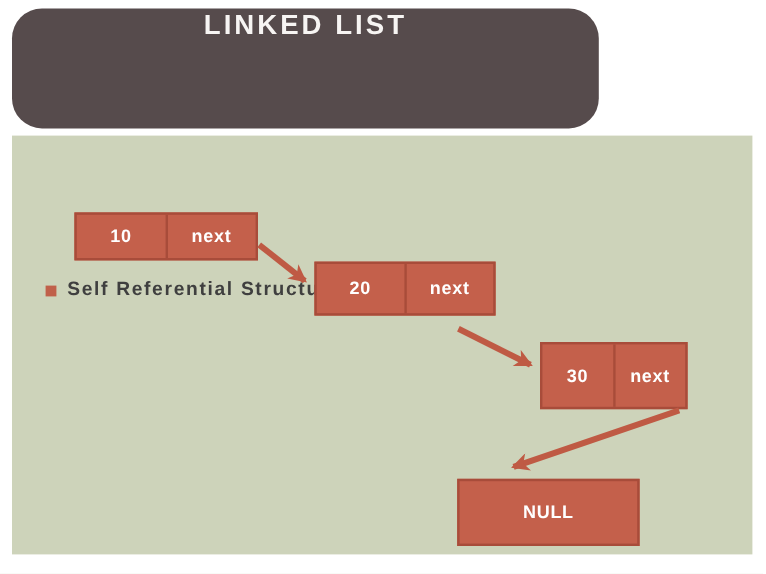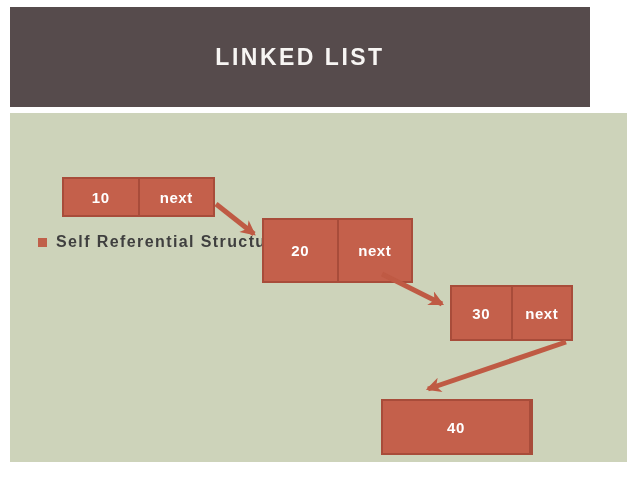--- a/index.html
+++ b/index.html
@@ -9,23 +9,23 @@
     --node-text:#ffffff;
   }
   *{margin:0;padding:0;box-sizing:border-box;}
   html,body{background:var(--page-bg);}
   body{font-family:"Liberation Sans","DejaVu Sans",sans-serif;}
   .canvas{
     position:relative;width:638px;height:478px;background:var(--page-bg);
     overflow:hidden;
   }
   .titlebar{
-    position:absolute;left:10px;top:7px;width:580px;height:100px;
+    position:absolute;left:10px;top:7px;width:489px;height:100px;
     background:var(--header-bg);
-    display:flex;align-items:center;justify-content:center;
+    display:flex;align-items:flex-start;justify-content:center;border-radius:25px;
   }
   .titlebar h1{
     color:var(--title-text);font-size:23px;font-weight:bold;
     letter-spacing:2.5px;white-space:nowrap;
   }
   .body{
     position:absolute;left:10px;top:113px;width:617px;height:349px;
     background:var(--body-bg);
   }
   .bullet-row{
@@ -43,21 +43,21 @@
     position:absolute;display:flex;
     background:var(--node-fill);border:2px solid var(--node-border);
   }
   .node .cell{
     flex:1;display:flex;align-items:center;justify-content:center;
     color:var(--node-text);font-size:15px;font-weight:bold;
     letter-spacing:0.6px;
   }
   .node .cell.value{border-right:2px solid var(--node-border);}
   .n1{left:62px;top:177px;width:153px;height:40px;}
-  .n2{left:262px;top:218px;width:151px;height:65px;}
+  .n2{left:262px;top:218px;width:151px;height:45px;}
   .n3{left:450px;top:285px;width:123px;height:56px;}
   .n4{left:381px;top:399px;width:152px;height:56px;}
   svg.arrows{position:absolute;left:0;top:0;width:638px;height:478px;pointer-events:none;}
   svg.arrows line{stroke:var(--arrow);stroke-width:5;}
   svg.arrows .head{fill:var(--arrow);}
 </style>
 </head>
 <body>
 
 <div class="canvas">
@@ -82,21 +82,21 @@
     <div class="cell value">20</div>
     <div class="cell pointer">next</div>
   </div>
 
   <div class="node n3">
     <div class="cell value">30</div>
     <div class="cell pointer">next</div>
   </div>
 
   <div class="node n4">
-    <div class="cell value">40</div>
+    <div class="cell pointer">NULL</div>
   </div>
 
   <svg class="arrows" viewBox="0 0 638 478">
     <defs>
       <marker id="ah" viewBox="0 0 10 10" refX="8.5" refY="5" markerWidth="17" markerHeight="15" orient="auto" markerUnits="userSpaceOnUse">
         <path class="head" d="M0,0 L10,5 L0,10 L2.8,5 Z"></path>
       </marker>
     </defs>
     <line x1="216" y1="204" x2="254" y2="234" marker-end="url(#ah)"></line>
     <line x1="382" y1="274" x2="442" y2="304" marker-end="url(#ah)"></line>

